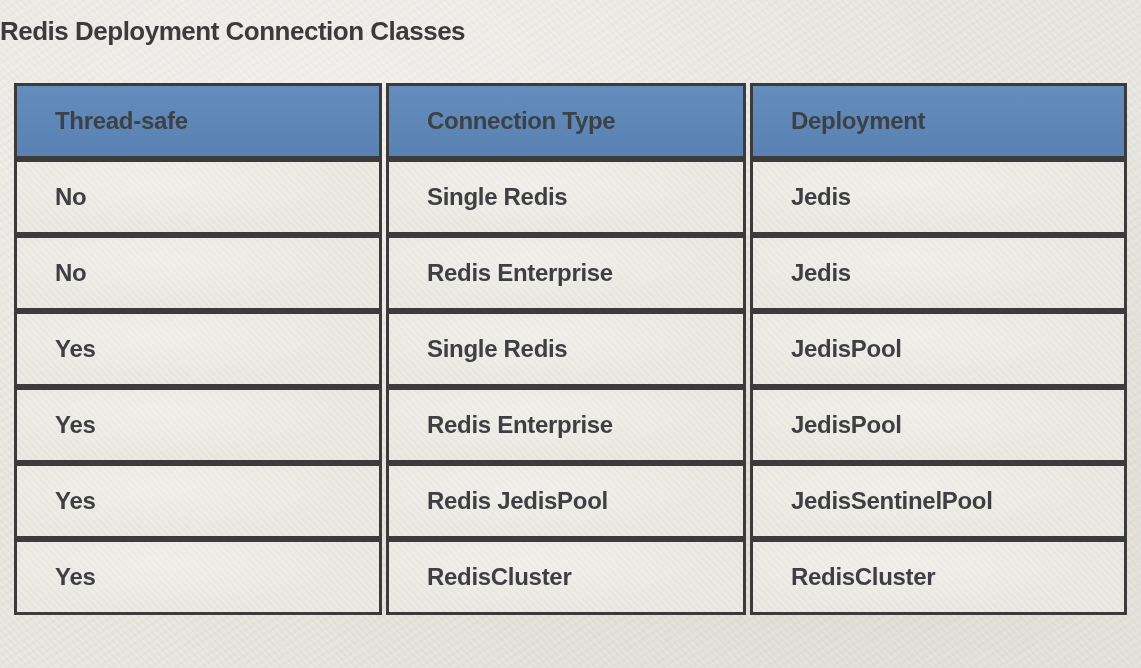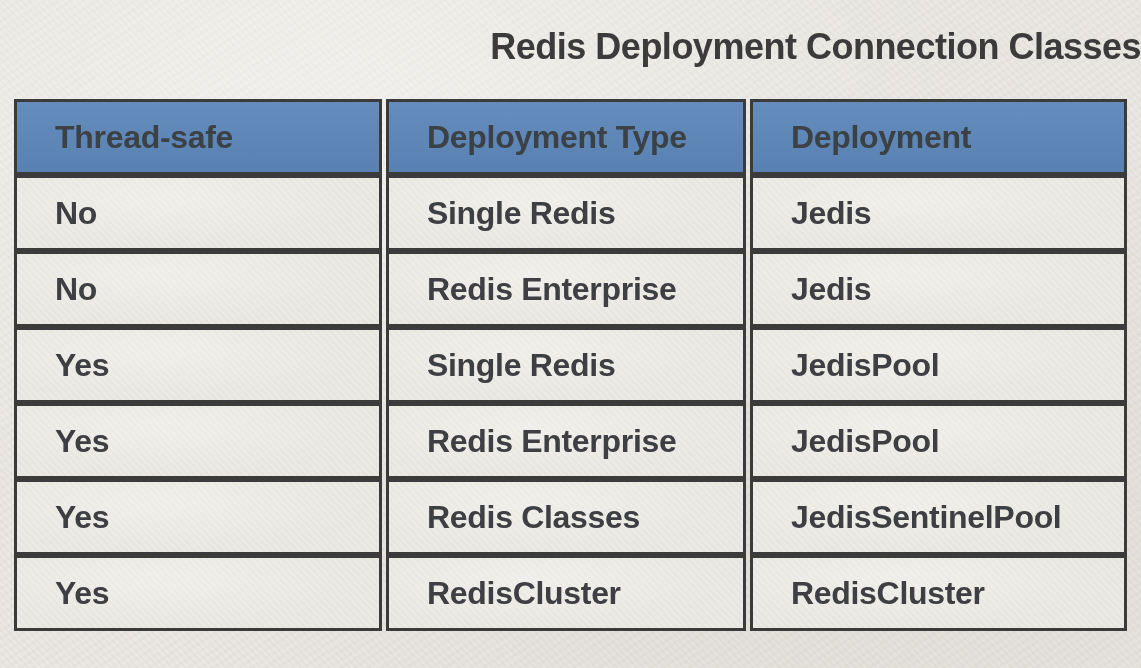--- a/index.html
+++ b/index.html
@@ -19,23 +19,23 @@
       radial-gradient(ellipse at 28% 18%, rgba(255,255,255,0.40), transparent 55%),
       radial-gradient(ellipse at 75% 75%, rgba(176,170,158,0.16), transparent 60%),
       repeating-linear-gradient(47deg, rgba(168,162,150,0.05) 0 2px, rgba(255,255,255,0.04) 2px 5px),
       repeating-linear-gradient(-33deg, rgba(168,162,150,0.04) 0 3px, rgba(255,255,255,0.03) 3px 7px);
     color: var(--text);
   }
 
   .slide { width: 1141px; height: 668px; position: relative; }
 
   h1.slide-title {
-    padding-top: 22px;
-    text-align: right;
-    font-size: 36px;
+    padding-top: 6px;
+    text-align: left;
+    font-size: 26px;
     line-height: 50px;
     font-weight: bold;
     letter-spacing: -0.5px;
     color: var(--title-text);
   }
 
   table.conn-table {
     margin: 27px 10px 0 10px;
     width: 1121px;
     border-collapse: separate;
@@ -46,21 +46,21 @@
   .conn-table col.c2 { width: 358px; }
   .conn-table col.c3 { width: 375px; }
 
   .conn-table th, .conn-table td {
     border: 3px solid var(--border);
     height: 76px;
     vertical-align: middle;
     text-align: left;
     padding-left: 38px;
     font-weight: bold;
-    font-size: 32px;
+    font-size: 24px;
     letter-spacing: -0.3px;
     color: var(--text);
   }
   .conn-table th {
     background-color: var(--header-bg);
     background-image: linear-gradient(180deg, rgba(255,255,255,0.05), rgba(0,0,0,0.04));
     color: #3c4146;
   }
   .conn-table td {
     background-color: var(--cell-bg);
@@ -78,21 +78,21 @@
 
   <table class="conn-table">
     <colgroup>
       <col class="c1">
         <col class="c2">
         <col class="c3">
     </colgroup>
     <thead>
       <tr>
         <th>Thread-safe</th>
-        <th>Deployment Type</th>
+        <th>Connection Type</th>
         <th>Deployment</th>
       </tr>
     </thead>
     <tbody>
       <tr>
         <td>No</td>
         <td>Single Redis</td>
         <td>Jedis</td>
       </tr>
       <tr>
@@ -105,21 +105,21 @@
         <td>Single Redis</td>
         <td>JedisPool</td>
       </tr>
       <tr>
         <td>Yes</td>
         <td>Redis Enterprise</td>
         <td>JedisPool</td>
       </tr>
       <tr>
         <td>Yes</td>
-        <td>Redis Classes</td>
+        <td>Redis JedisPool</td>
         <td>JedisSentinelPool</td>
       </tr>
       <tr>
         <td>Yes</td>
         <td>RedisCluster</td>
         <td>RedisCluster</td>
       </tr>
     </tbody>
   </table>
 

